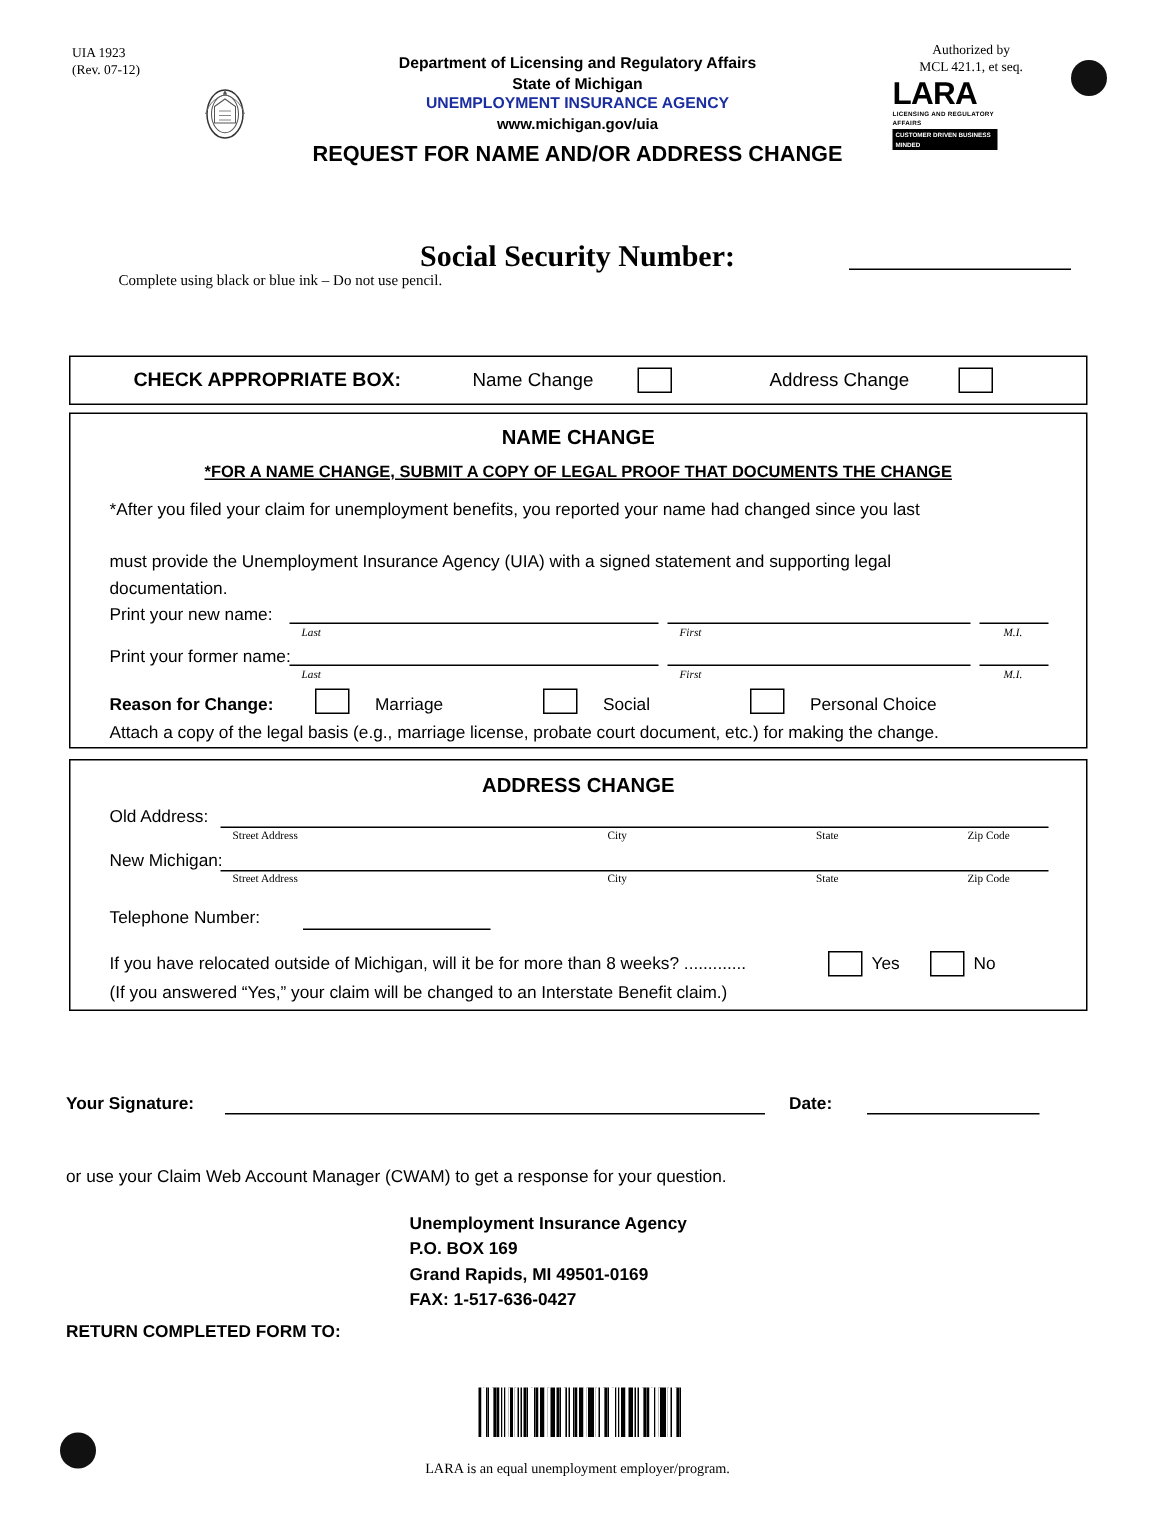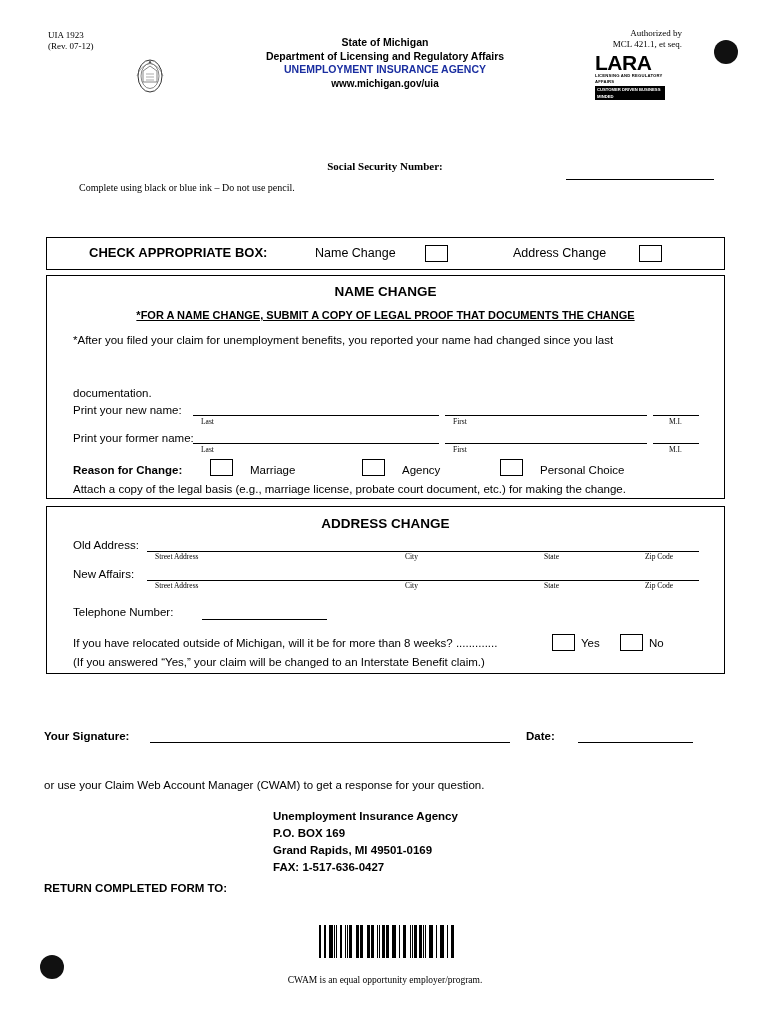--- a/index.html
+++ b/index.html
@@ -27,21 +27,21 @@
     left: 48px;
     top: 30px;
     font-family: "Liberation Serif", serif;
     font-size: 9px;
     line-height: 11px;
   }
   .auth {
     position: absolute;
     right: 88px;
     top: 28px;
-    text-align: right;
+    text-align: center;
     font-family: "Liberation Serif", serif;
     font-size: 9px;
     line-height: 11px;
   }
   .black-dot-tr {
     position: absolute;
     right: 32px;
     top: 40px;
     width: 24px;
     height: 24px;
@@ -122,21 +122,21 @@
     font-family: "Liberation Sans", sans-serif;
   }
 
   .ssn {
     position: absolute;
     left: 0;
     top: 160px;
     width: 770px;
     text-align: center;
     font-family: "Liberation Serif", serif;
-    font-size: 11px;
+    font-size: 20px;
     font-weight: bold;
   }
   .complete-note {
     position: absolute;
     left: 79px;
     top: 182px;
     font-family: "Liberation Serif", serif;
     font-size: 10px;
   }
 
@@ -195,21 +195,21 @@
   }
 
   .para {
     position: absolute;
     font-size: 11.5px;
     line-height: 17.5px;
   }
 
   .lbl { position: absolute; font-size: 11.5px; }
   .lbl-b { position: absolute; font-size: 11.5px; font-weight: bold; }
-  .tiny { position: absolute; font-size: 7.5px; font-family: "Liberation Serif", serif; }
+  .tiny { position: absolute; font-size: 7.5px; font-family: "Liberation Serif", serif; font-style: italic; }
   .tiny-n { position: absolute; font-size: 7.5px; font-family: "Liberation Serif", serif; }
 
   .rule {
     position: absolute;
     border-bottom: 1px solid #000;
     height: 0;
   }
 
   
   .btxt {
@@ -280,32 +280,33 @@
       <ellipse cx="17" cy="21" rx="9" ry="12.5" fill="none" stroke="#555" stroke-width="0.7"></ellipse>
       <path d="M10 16 L17 11 L24 16 L24 27 L10 27 Z" fill="none" stroke="#555" stroke-width="0.7"></path>
       <path d="M13 19 h8 M13 22 h8 M13 25 h8" stroke="#777" stroke-width="0.6"></path>
       <path d="M4 21 q3 -10 13 -13" fill="none" stroke="#666" stroke-width="0.6"></path>
       <path d="M30 21 q-3 -10 -13 -13" fill="none" stroke="#666" stroke-width="0.6"></path>
       <path d="M17 5 l1.5 3 l-3 0 Z" fill="#555"></path>
     </svg>
   </div>
 
   <div class="agency-block">
+    <div>Department of Licensing and Regulatory Affairs</div>
     <div>State of Michigan</div>
-    <div>Department of Licensing and Regulatory Affairs</div>
     <div class="uia">UNEMPLOYMENT INSURANCE AGENCY</div>
     <div class="web">www.michigan.gov/uia</div>
   </div>
 
   <div class="lara-logo">
     <div class="lara-word">LARA</div>
     <div class="lara-sub">LICENSING AND REGULATORY AFFAIRS</div>
     <div class="lara-bar">CUSTOMER DRIVEN  BUSINESS MINDED</div>
   </div>
 
+  <div class="main-title">REQUEST FOR NAME AND/OR ADDRESS CHANGE</div>
 
   <div class="ssn">Social Security Number:</div>
   <div class="rule" style="left:566px; top:179px; width:148px;"></div>
 
   <div class="complete-note">Complete using black or blue ink – Do not use pencil.</div>
 
   <div class="box check-box-row">
     <div class="cab-label">CHECK APPROPRIATE BOX:</div>
     <div class="cab-name">Name Change</div>
     <div class="cbox" style="left:378px; top:7px;"></div>
@@ -313,21 +314,21 @@
     <div class="cbox" style="left:592px; top:7px;"></div>
   </div>
 
   <div class="box name-box">
     <div class="sect-title" style="top:8px;">NAME CHANGE</div>
     <div class="underline-head" style="top:33px;">*FOR A NAME CHANGE, SUBMIT A COPY OF LEGAL PROOF THAT DOCUMENTS THE CHANGE</div>
 
     <div class="para" style="left:26px; top:56px; width:630px;">
       <span>*After you filed your claim for unemployment benefits, you reported your name had changed since you last</span><br>
       <br>
-      <br>
+      <span>must provide the Unemployment Insurance Agency (UIA) with a signed statement and supporting legal</span><br>
       <span>documentation.</span>
     </div>
 
     <div class="lbl" style="left:26px; top:128px;">Print your new name:</div>
     <div class="rule" style="left:146px; top:139px; width:246px;"></div>
     <div class="rule" style="left:398px; top:139px; width:202px;"></div>
     <div class="rule" style="left:606px; top:139px; width:46px;"></div>
     <div class="tiny" style="left:154px; top:141px;">Last</div>
     <div class="tiny" style="left:406px; top:141px;">First</div>
     <div class="tiny" style="left:622px; top:141px;">M.I.</div>
@@ -337,38 +338,38 @@
     <div class="rule" style="left:398px; top:167px; width:202px;"></div>
     <div class="rule" style="left:606px; top:167px; width:46px;"></div>
     <div class="tiny" style="left:154px; top:169px;">Last</div>
     <div class="tiny" style="left:406px; top:169px;">First</div>
     <div class="tiny" style="left:622px; top:169px;">M.I.</div>
 
     <div class="lbl-b" style="left:26px; top:188px;">Reason for Change:</div>
     <div class="cbox" style="left:163px; top:183px;"></div>
     <div class="lbl" style="left:203px; top:188px;">Marriage</div>
     <div class="cbox" style="left:315px; top:183px;"></div>
-    <div class="lbl" style="left:355px; top:188px;">Agency</div>
+    <div class="lbl" style="left:355px; top:188px;">Social</div>
     <div class="cbox" style="left:453px; top:183px;"></div>
     <div class="lbl" style="left:493px; top:188px;">Personal Choice</div>
 
     <div class="lbl" style="left:26px; top:207px;">Attach a copy of the legal basis (e.g., marriage license, probate court document, etc.) for making the change.</div>
   </div>
 
   <div class="box addr-box">
     <div class="sect-title" style="top:9px;">ADDRESS CHANGE</div>
 
     <div class="lbl" style="left:26px; top:32px;">Old Address:</div>
     <div class="rule" style="left:100px; top:44px; width:552px;"></div>
     <div class="tiny-n" style="left:108px; top:45px;">Street Address</div>
     <div class="tiny-n" style="left:358px; top:45px;">City</div>
     <div class="tiny-n" style="left:497px; top:45px;">State</div>
     <div class="tiny-n" style="left:598px; top:45px;">Zip Code</div>
 
-    <div class="lbl" style="left:26px; top:61px;">New Affairs:</div>
+    <div class="lbl" style="left:26px; top:61px;">New Michigan:</div>
     <div class="rule" style="left:100px; top:73px; width:552px;"></div>
     <div class="tiny-n" style="left:108px; top:74px;">Street Address</div>
     <div class="tiny-n" style="left:358px; top:74px;">City</div>
     <div class="tiny-n" style="left:497px; top:74px;">State</div>
     <div class="tiny-n" style="left:598px; top:74px;">Zip Code</div>
 
     <div class="lbl" style="left:26px; top:99px;">Telephone Number:</div>
     <div class="rule" style="left:155px; top:112px; width:125px;"></div>
 
     <div class="lbl" style="left:26px; top:130px;">If you have relocated outside of Michigan, will it be for more than 8 weeks? .............</div>
@@ -523,15 +524,15 @@
         <u style="width:1.8599999999999999px"></u>
         <i style="width:0.62px"></i>
         <u style="width:0.62px"></u>
         <i style="width:1.8599999999999999px"></i>
         <u style="width:0.62px"></u>
         <i style="width:0.62px"></i>
         <u style="width:1.8599999999999999px"></u>
       </div>
   </div>
 
-  <div class="footer-note">CWAM is an equal opportunity employer/program.</div>
+  <div class="footer-note">LARA is an equal unemployment employer/program.</div>
 
 </div>
 
 </body></html>

